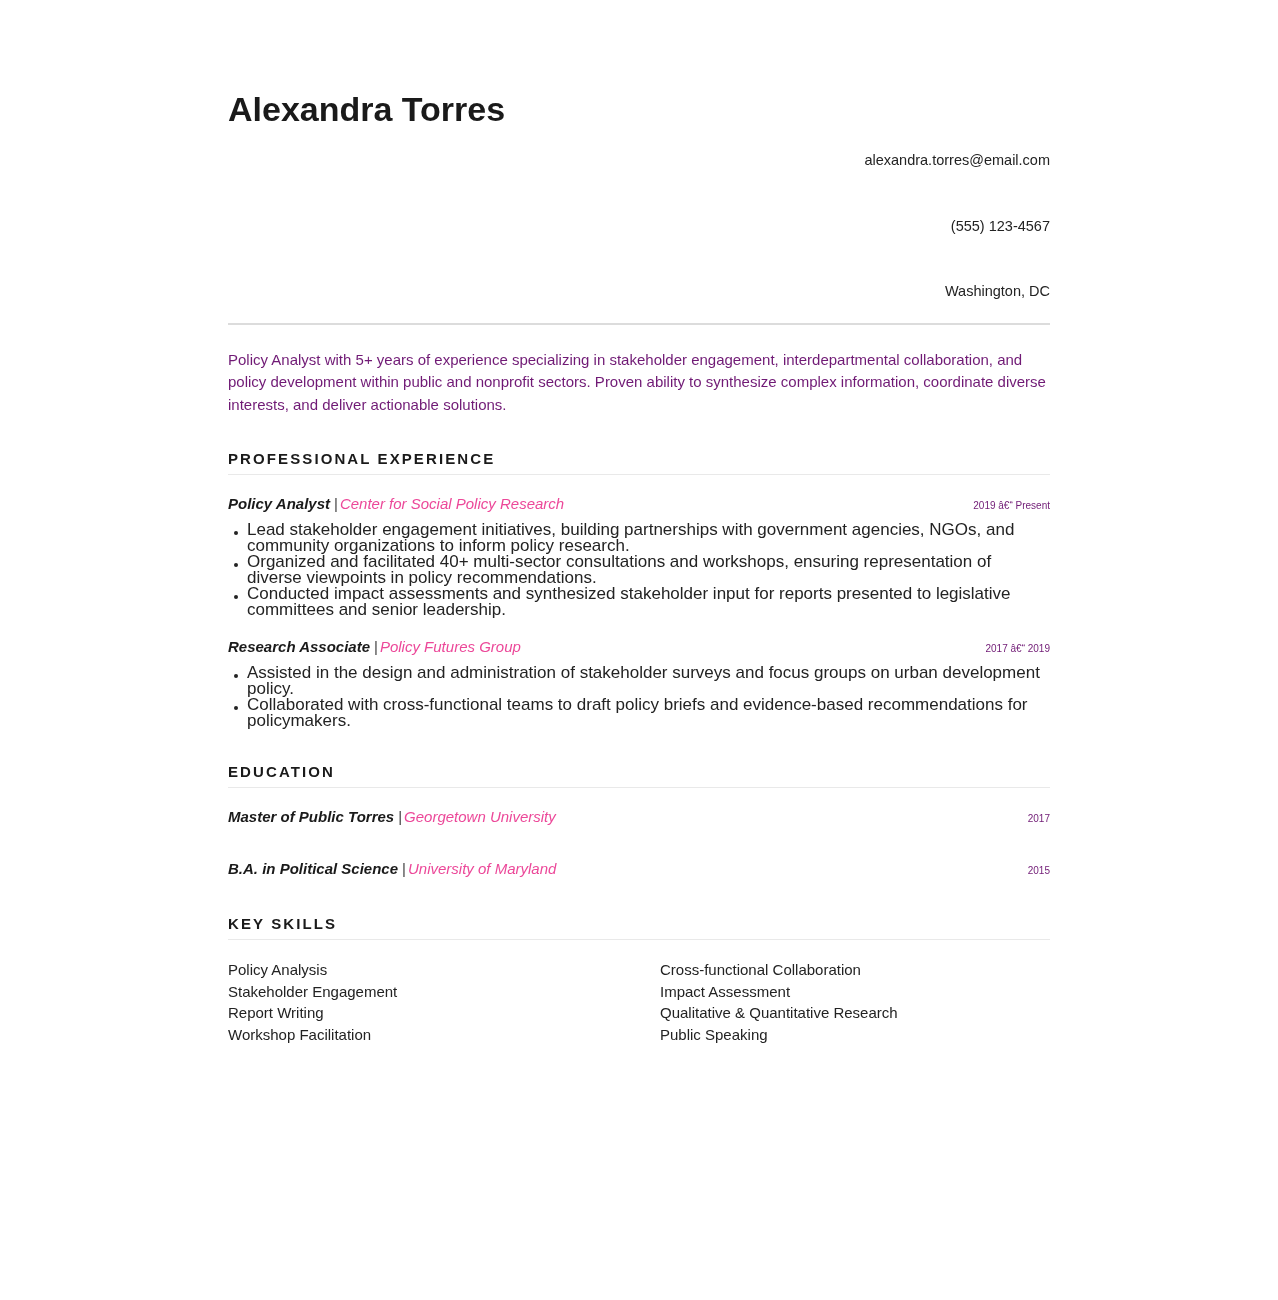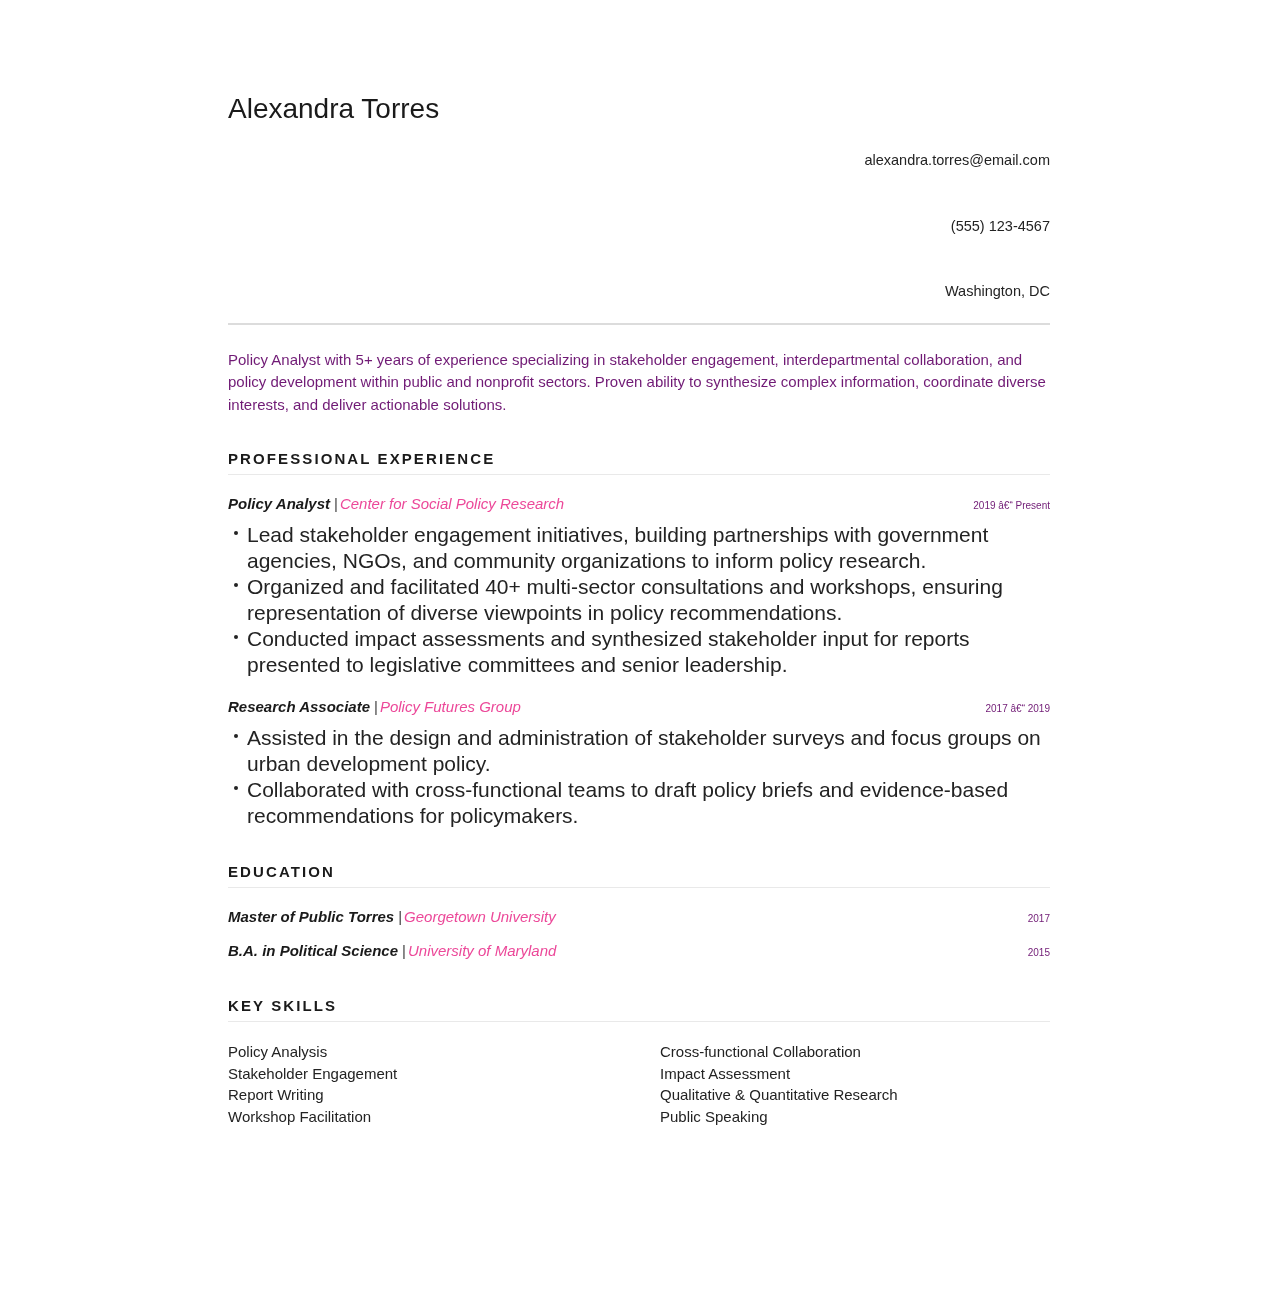--- a/index.html
+++ b/index.html
@@ -31,22 +31,22 @@
   }
 
   
   .header {
     display: flex;
     align-items: flex-start;
     justify-content: space-between;
     padding-top: 88px;
   }
   .name {
-    font-size: 28px;
-    font-weight: 400;
+    font-size: 34px;
+    font-weight: 700;
     line-height: 42px;
     color: #1a1a1a;
     letter-spacing: 0px;
     white-space: nowrap;
   }
   .contact {
     text-align: right;
     font-size: 14.5px;
     line-height: 22.5px;
     color: #232323;
@@ -115,38 +115,38 @@
   }
 
   .bullets {
     list-style: none;
     margin: 6px 0 0 0;
     padding: 0;
   }
   .bullets li {
     position: relative;
     padding-left: 19px;
-    font-size: 21px;
-    line-height: 26px;
+    font-size: 17px;
+    line-height: 16px;
     color: #232323;
     margin-bottom: 0px;
   }
   .bullets li::before {
     content: "";
     position: absolute;
     left: 6px;
     top: 9px;
     width: 4px;
     height: 4px;
     border-radius: 50%;
     background: #232323;
   }
 
   
-  .edu-entry { margin-top: 12px; }
+  .edu-entry { margin-top: 30px; }
   .edu-entry.first { margin-top: 19px; }
 
   
   .skills {
     margin-top: 19px;
     display: flex;
   }
   .skills-col {
     width: 432px;
     font-size: 15px;

